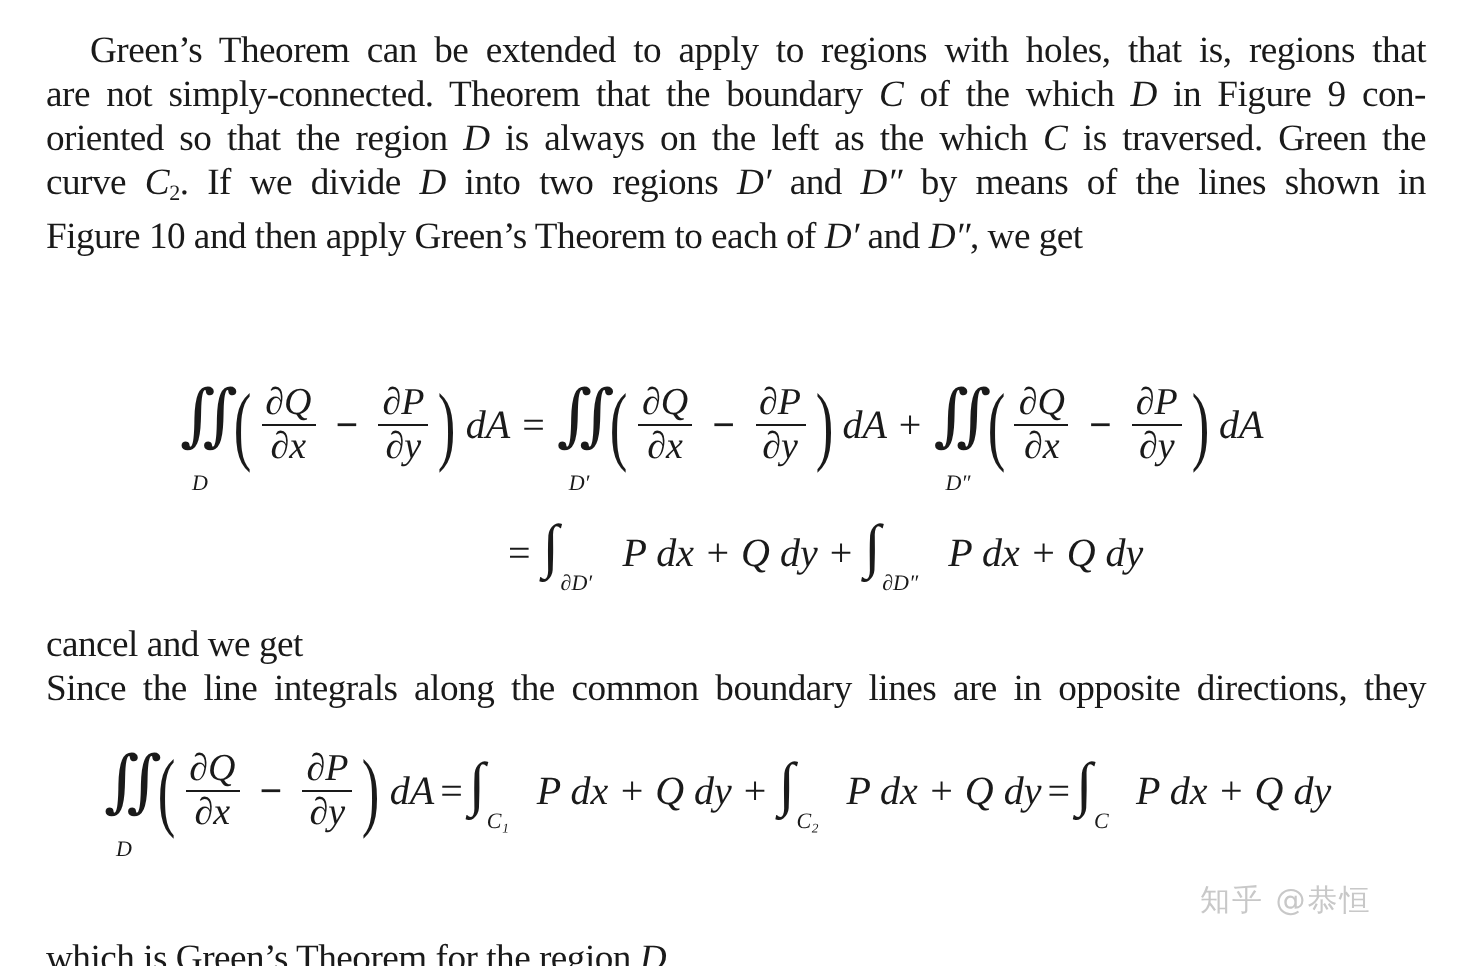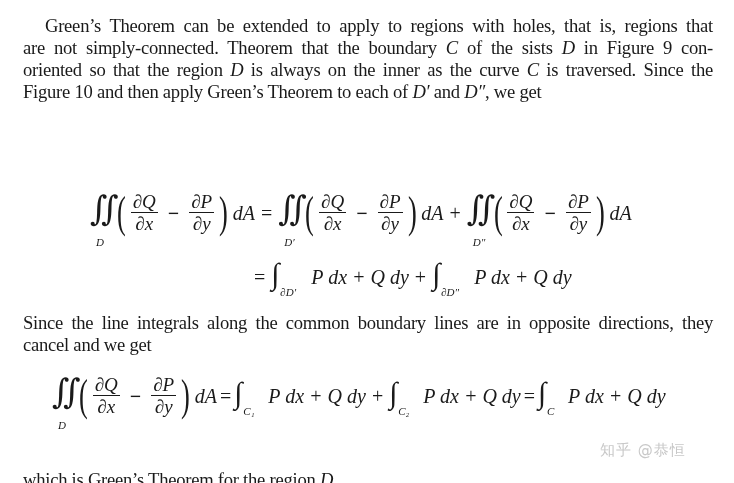--- a/index.html
+++ b/index.html
@@ -132,22 +132,23 @@
       font-size: 15px;
       color: #c8c8c8;
       letter-spacing: 1px;
     }
   </style>
 </head>
 <body>
 
 <div class="para" style="top:15px;">
   <span class="line indent"><span>Green’s Theorem can be extended to apply to regions with holes, that is, regions that</span></span>
-  <span class="line"><span>are not simply-connected. Theorem that the boundary </span><i>C</i><span> of the sists </span><i>D</i><span> in Figure 9 con-</span></span>
-  <span class="line"><span>oriented so that the region </span><i>D</i><span> is always on the inner as the curve </span><i>C</i><span> is traversed. Since the</span></span>
+  <span class="line"><span>are not simply-connected. Theorem that the boundary </span><i>C</i><span> of the which </span><i>D</i><span> in Figure 9 con-</span></span>
+  <span class="line"><span>oriented so that the region </span><i>D</i><span> is always on the left as the which </span><i>C</i><span> is traversed. Green the</span></span>
+  <span class="line"><span>curve </span><i>C</i><sub class="s">2</sub><span>. If we divide </span><i>D</i><span> into two regions </span><i>D′</i><span> and </span><i>D″</i><span> by means of the lines shown in</span></span>
   <span class="line last"><span>Figure 10 and then apply Green’s Theorem to each of </span><i>D′</i><span> and </span><i>D″</i><span>, we get</span></span>
 </div>
 
 <div class="eq row" style="left:90px; top:190px;">
   <span class="dint">
       <span class="sign">∬</span>
       <span class="lim">D</span>
     </span>
   <span class="paren">(</span>
   <span class="frac">
@@ -208,22 +209,22 @@
   <i style="margin-left:12px;">P dx + Q dy</i>
   <span class="op">+</span>
   <span class="sint">
       <span class="sign">∫</span>
       <span class="lim">∂D″</span>
     </span>
   <i style="margin-left:14px;">P dx + Q dy</i>
 </div>
 
 <div class="para" style="top:312px;">
+  <span class="line last">cancel and we get</span>
   <span class="line">Since the line integrals along the common boundary lines are in opposite directions, they</span>
-  <span class="line last">cancel and we get</span>
 </div>
 
 <div class="eq row" style="left:52px; top:373px;">
   <span class="dint">
       <span class="sign">∬</span>
       <span class="lim">D</span>
     </span>
   <span class="paren">(</span>
   <span class="frac">
       <span class="num"><i>∂Q</i></span>

